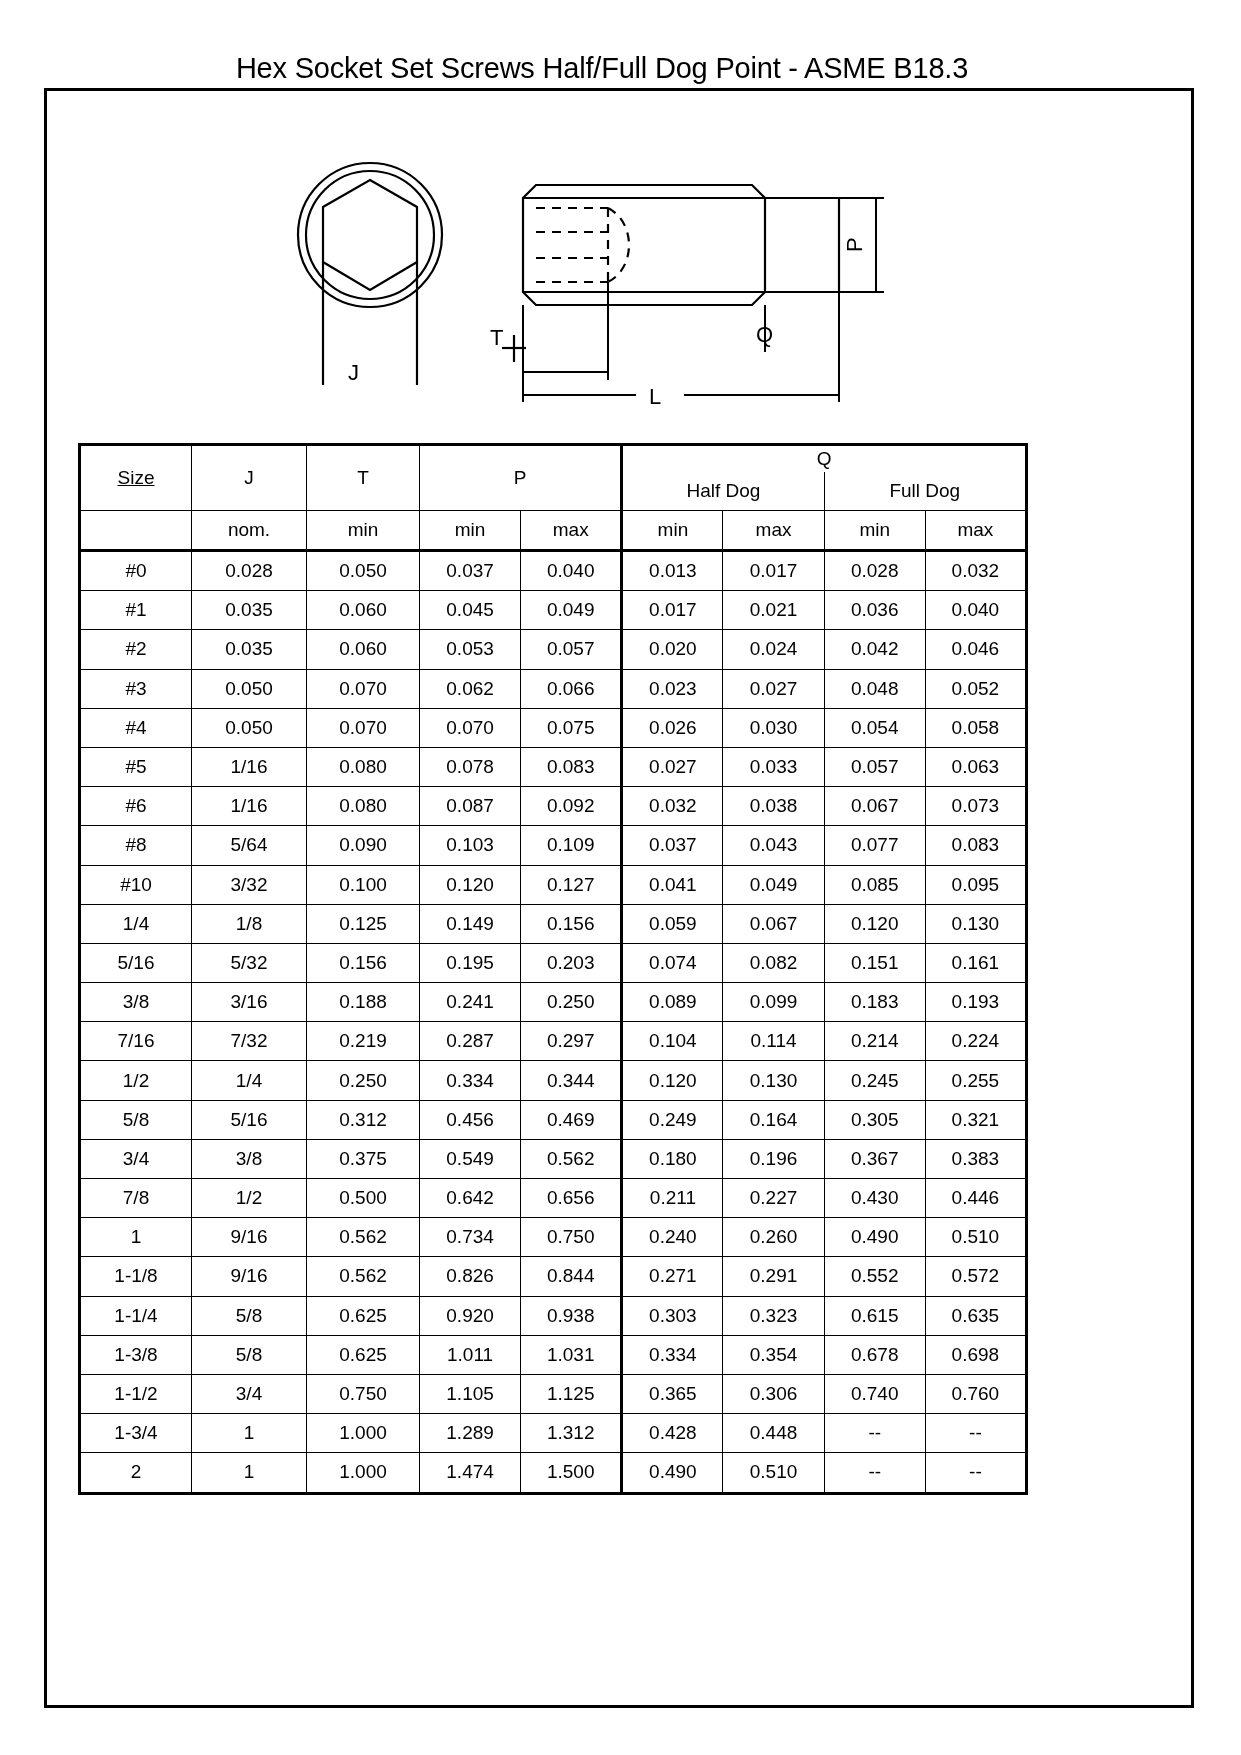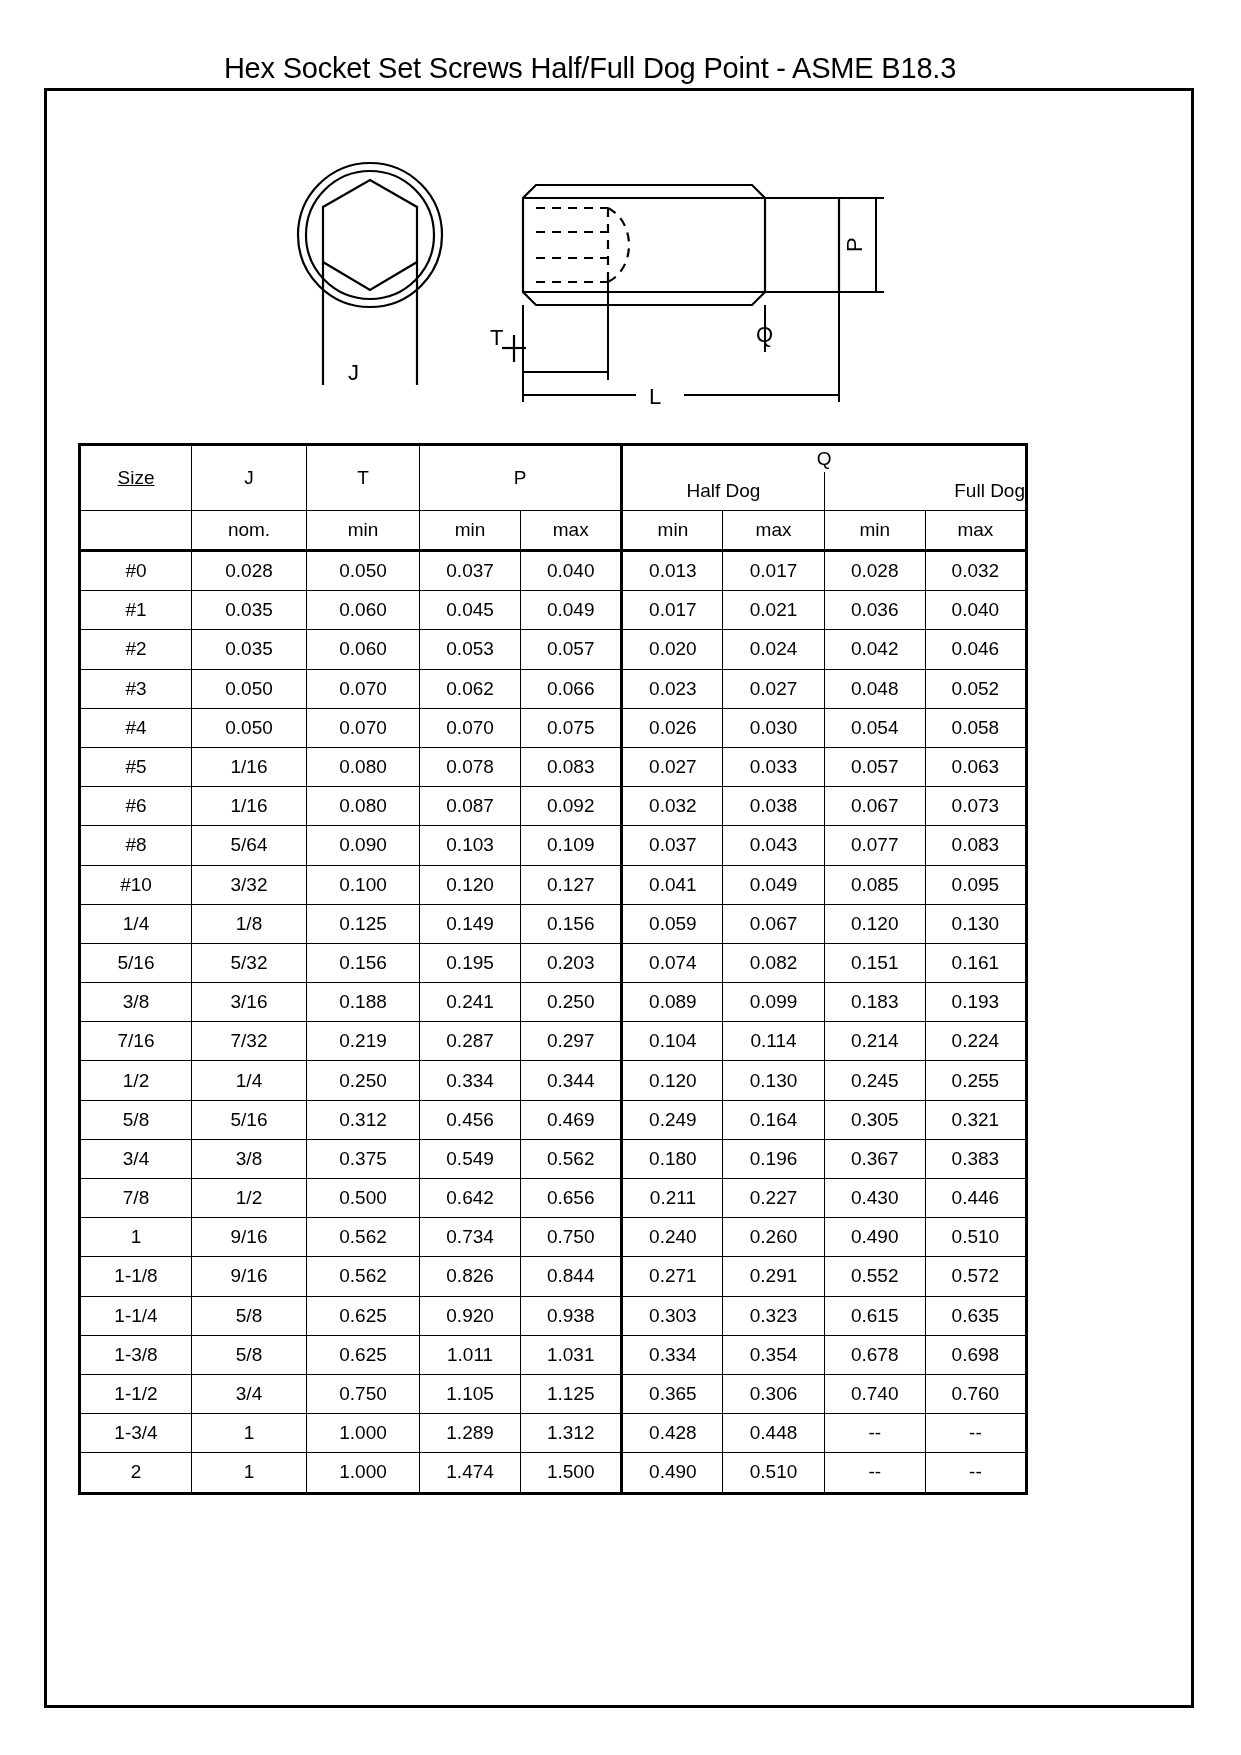--- a/index.html
+++ b/index.html
@@ -24,21 +24,21 @@
     width: 1150px;
     height: 1620px;
     border: 3px solid #000;
     box-sizing: border-box;
     background: #fff;
   }
 
   
   #doc-title {
     position: absolute;
-    left: 4px;
+    left: 16px;
     top: 52px;
     width: 1172px;
     text-align: center;
     font-size: 29px;
     letter-spacing: -0.2px;
     white-space: nowrap;
   }
 
   
   #drawings {
@@ -196,21 +196,21 @@
     <thead>
       <tr class="hdr-top">
         <th class="col-size size-head" rowspan="2">Size</th>
         <th class="col-j" rowspan="2">J</th>
         <th class="col-t" rowspan="2">T</th>
         <th colspan="2" rowspan="2">P</th>
         <th colspan="4" class="thick-left" style="border-bottom:none; height:26px;">Q</th>
       </tr>
       <tr class="hdr-mid">
         <th colspan="2" class="thick-left" style="border-top:none;">Half Dog</th>
-        <th colspan="2" style="border-top:none;text-align:right;">Full Dog</th>
+        <th colspan="2" style="border-top:none;">Full Dog</th>
       </tr>
       <tr class="hdr-sub">
         <th class="thick-bottom"></th>
         <th class="thick-bottom">nom.</th>
         <th class="thick-bottom">min</th>
         <th class="thick-bottom">min</th>
         <th class="thick-bottom">max</th>
         <th class="thick-bottom thick-left">min</th>
         <th class="thick-bottom">max</th>
         <th class="thick-bottom">min</th>

